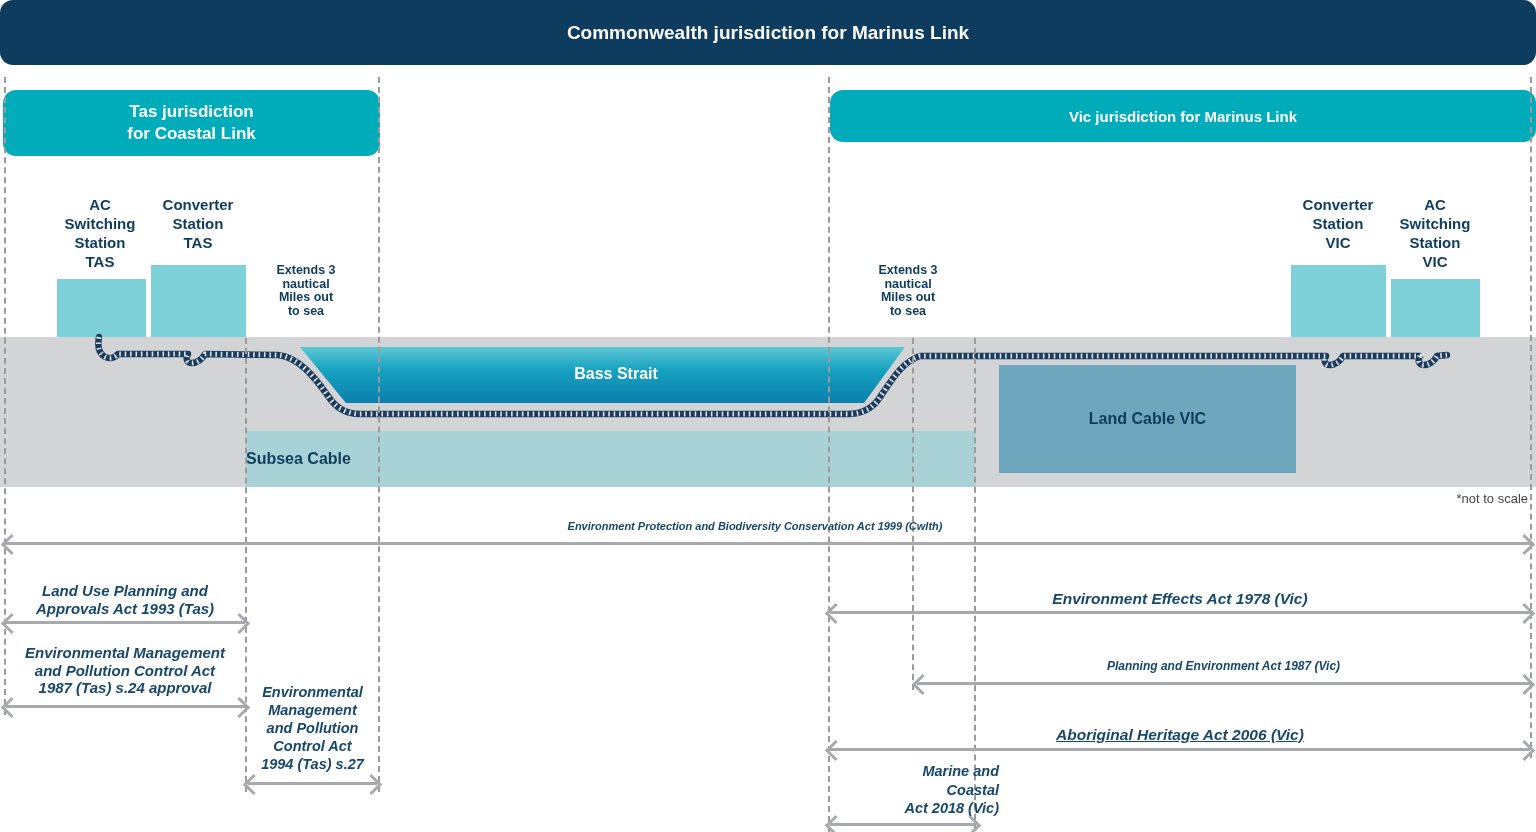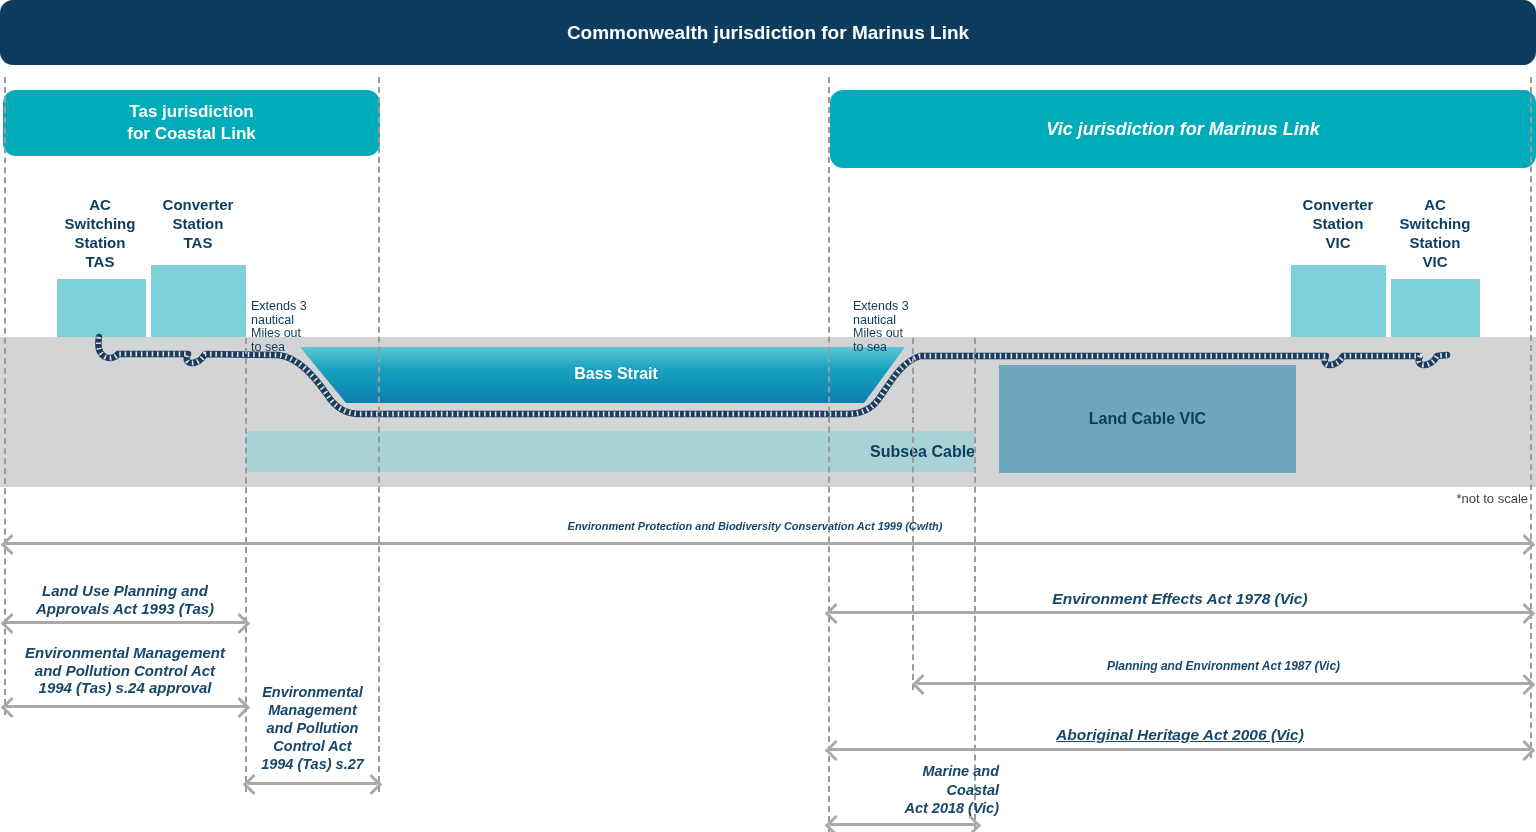--- a/index.html
+++ b/index.html
@@ -15,55 +15,55 @@
     --dash:#9b9b9b;
   }
   html,body{margin:0;padding:0;background:#fff;}
   body{font-family:"Liberation Sans",sans-serif;}
   #scene{position:relative;width:1536px;height:832px;background:#fff;overflow:hidden;}
 
   .banner{position:absolute;display:flex;align-items:center;justify-content:center;
           color:#fff;font-weight:700;text-align:center;white-space:pre-line;border-radius:13px;}
   #cwlth-banner{left:0;top:0;width:1536px;height:65px;background:var(--navy);font-size:19px;}
   #tas-banner{left:3px;top:90px;width:377px;height:66px;background:var(--teal);font-size:17px;line-height:1.3;}
-  #vic-banner{left:830px;top:90px;width:706px;height:78px;background:var(--teal);font-size:18px;font-style:italic;}
+  #vic-banner{left:830px;top:90px;width:706px;height:52px;background:var(--teal);font-size:15px;}
 
   .vdash{position:absolute;width:0;border-left:2px dashed var(--dash);}
 
   #ground{position:absolute;left:0;top:337px;width:1536px;height:150px;background:var(--ground);}
 
   #water{position:absolute;left:290px;top:347px;width:620px;height:56px;
          background:linear-gradient(to bottom,#5ec7d4 0%,#17a2c0 40%,#0b7fae 100%);
          clip-path:polygon(10px 0,615px 0,574px 56px,56px 56px);}
   #water-label{position:absolute;left:16px;top:18px;width:100%;text-align:center;
                color:#fff;font-weight:700;font-size:16px;}
 
-  #subsea-bar{position:absolute;left:246px;top:431px;width:729px;height:41px;background:var(--subsea);
-              display:flex;align-items:center;justify-content:flex-end;}
+  #subsea-bar{position:absolute;left:246px;top:431px;width:729px;height:56px;background:var(--subsea);
+              display:flex;align-items:center;justify-content:flex-start;}
   #subsea-label{color:var(--navy);font-weight:700;font-size:16px;}
 
   #landcable-box{position:absolute;left:999px;top:365px;width:297px;height:108px;background:var(--landcable);
                  display:flex;align-items:center;justify-content:center;}
   #landcable-label{color:var(--navy);font-weight:700;font-size:16px;}
 
   .station-box{position:absolute;background:var(--boxteal);}
   #box-ac-tas{left:57px;top:279px;width:89px;height:58px;}
   #box-conv-tas{left:151px;top:265px;width:95px;height:72px;}
   #box-conv-vic{left:1291px;top:265px;width:95px;height:72px;}
   #box-ac-vic{left:1391px;top:279px;width:89px;height:58px;}
 
   .station-label{position:absolute;width:120px;text-align:center;color:var(--navy);
                  font-weight:700;font-size:15px;line-height:1.26;white-space:pre-line;}
   #lbl-ac-tas{left:40px;top:196px;}
   #lbl-conv-tas{left:138px;top:196px;}
   #lbl-conv-vic{left:1278px;top:196px;}
   #lbl-ac-vic{left:1375px;top:196px;}
 
-  .extends-label{position:absolute;width:110px;text-align:left;color:var(--navy);
-                 font-weight:400;font-size:12.5px;line-height:1.08;white-space:pre-line;margin-top:36px;}
+  .extends-label{position:absolute;width:110px;text-align:center;color:var(--navy);
+                 font-weight:700;font-size:12.5px;line-height:1.08;white-space:pre-line;}
   #extends-tas{left:251px;top:264px;}
   #extends-vic{left:853px;top:264px;}
 
   #rope-svg{position:absolute;left:0;top:0;width:1536px;height:832px;pointer-events:none;}
 
   .arrow{position:absolute;height:3px;background:var(--arrow);}
   .ch{position:absolute;width:12px;height:12px;top:-5px;}
   .ch.l{left:-2px;border-left:3px solid var(--arrow);border-bottom:3px solid var(--arrow);transform:rotate(45deg);}
   .ch.r{right:-2px;border-top:3px solid var(--arrow);border-right:3px solid var(--arrow);transform:rotate(45deg);}
 
@@ -180,21 +180,21 @@
   <div class="arrow" style="left:830px;top:823px;width:146px;">
       <i class="ch l"></i>
       <i class="ch r"></i>
     </div>
 
   <div id="act-epbc" class="act">Environment Protection and Biodiversity Conservation Act 1999 (Cwlth)</div>
   <div id="act-landuse" class="act">Land Use Planning and
 Approvals Act 1993 (Tas)</div>
   <div id="act-s24" class="act">Environmental Management
 and Pollution Control Act
-1994 (Tas) s.24 approval</div>
+1987 (Tas) s.24 approval</div>
   <div id="act-s27" class="act">Environmental
 Management
 and Pollution
 Control Act
 1994 (Tas) s.27</div>
   <div id="act-enveffects" class="act">Environment Effects Act 1978 (Vic)</div>
   <div id="act-planning" class="act">Planning and Environment Act 1987 (Vic)</div>
   <div id="act-aboriginal" class="act">Aboriginal Heritage Act 2006 (Vic)</div>
   <div id="act-marine" class="act">Marine and
 Coastal

